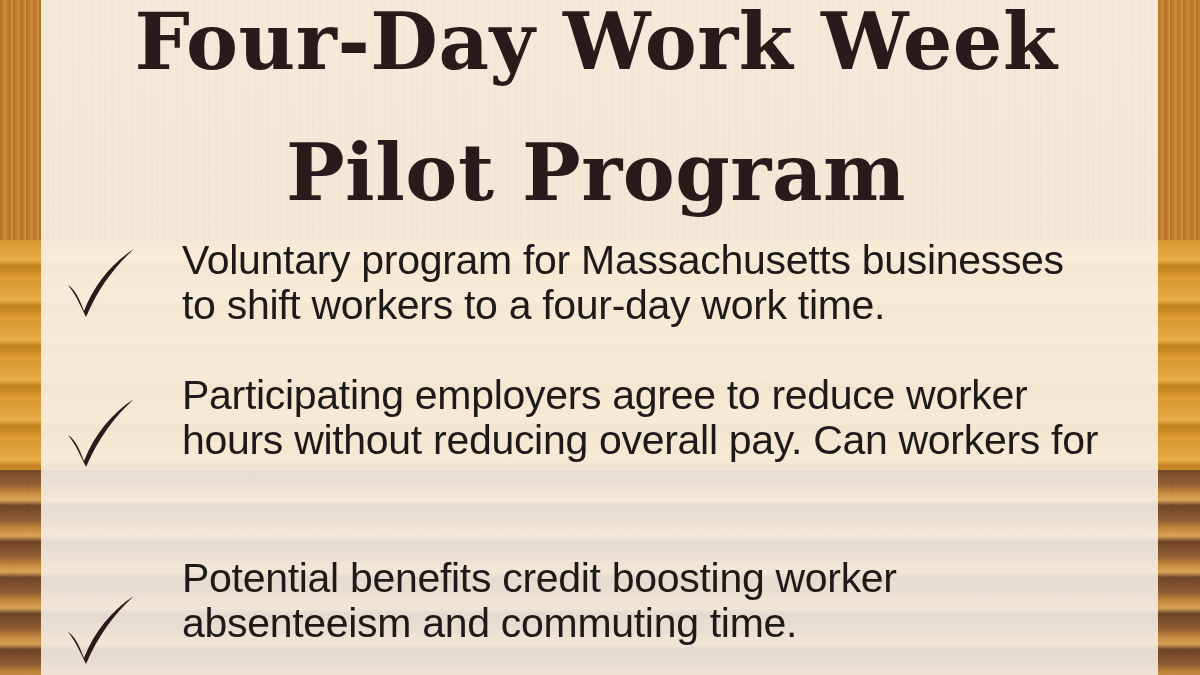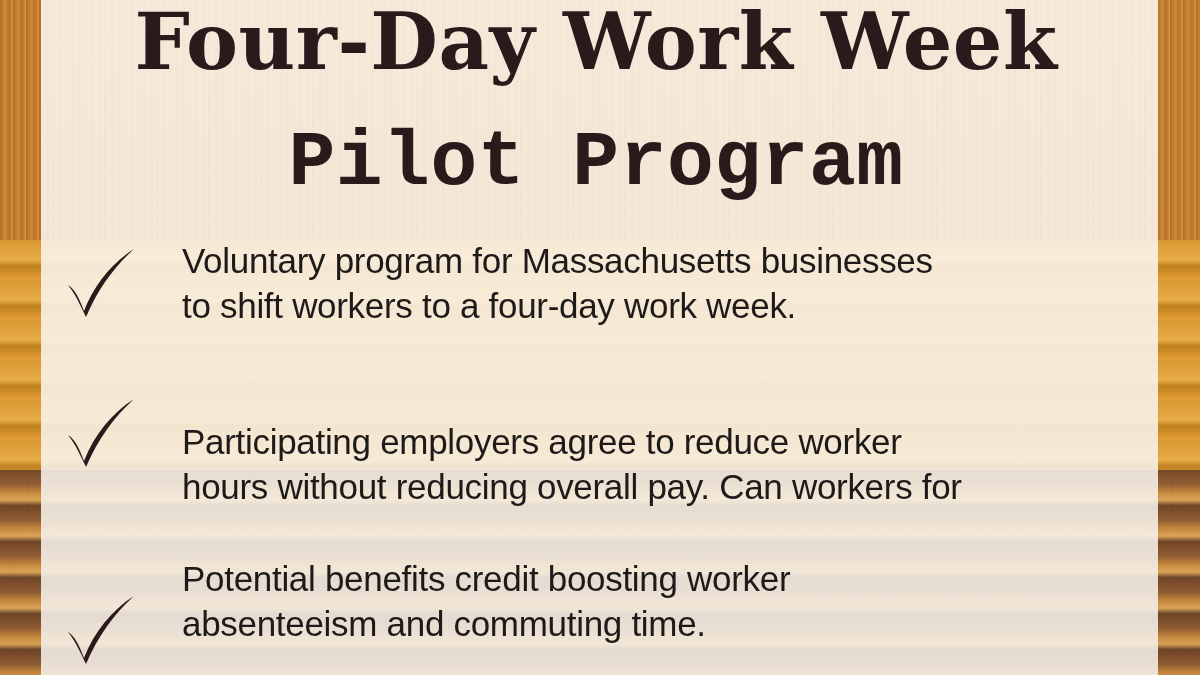--- a/index.html
+++ b/index.html
@@ -34,30 +34,30 @@
     content: ""; position: absolute; inset: 0;
     background: linear-gradient(180deg, rgba(255,255,255,0.15) 0%, rgba(235,228,215,0.05) 60%, rgba(215,210,205,0.18) 100%);
   }
   .title {
     position: absolute; left: 0; width: 1192px; text-align: center;
     font-family: "DejaVu Serif", serif; font-weight: bold;
     color: #2a1a1c; font-size: 78px; letter-spacing: 0.5px;
     line-height: 1; margin: 0;
   }
   .title.l1 { top: 3px; }
-  .title.l2 { top: 124px; font-family: Liberation Mono, monospace; }
+  .title.l2 { top: 134px; }
   .bullet { position: absolute; left: 0; width: 1200px; }
   .check {
     position: absolute; left: 64px; width: 74px; height: 74px;
   }
   .check svg { width: 100%; height: 100%; display: block; }
   .btext {
     position: absolute; left: 182px; width: 960px;
     font-family: "Liberation Sans", sans-serif;
-    font-size: 35px; line-height: 45px; color: #1e1a1a;
+    font-size: 41px; line-height: 45px; color: #1e1a1a;
     letter-spacing: -0.3px;
   }
 </style>
 </head>
 <body>
 
 <div class="bg"></div>
 <div class="bg-mid"></div>
 <div class="bg-lower"></div>
 
@@ -67,31 +67,31 @@
 <h1 class="title l2">Pilot Program</h1>
 
 <div class="bullet">
   <div class="check" style="top:245px;">
     <svg viewBox="0 0 74 74">
         <path d="M4 40 C10 44 14 50 20 66 C30 40 48 18 70 4 C50 22 34 44 22 72 C16 60 12 50 4 40 Z" fill="#2a1a1c"></path>
       </svg>
   </div>
   <div class="btext" style="top:238px;">
     <div>Voluntary program for Massachusetts businesses</div>
-    <div>to shift workers to a four-day work week.</div>
+    <div>to shift workers to a four-day work time.</div>
   </div>
 </div>
 
 <div class="bullet">
   <div class="check" style="top:395px;">
     <svg viewBox="0 0 74 74">
         <path d="M4 40 C10 44 14 50 20 66 C30 40 48 18 70 4 C50 22 34 44 22 72 C16 60 12 50 4 40 Z" fill="#2a1a1c"></path>
       </svg>
   </div>
-  <div class="btext" style="top:373px;margin-top:46px;">
+  <div class="btext" style="top:373px;">
     <div>Participating employers agree to reduce worker</div>
     <div>hours without reducing overall pay. Can workers for</div>
   </div>
 </div>
 
 <div class="bullet">
   <div class="check" style="top:592px;">
     <svg viewBox="0 0 74 74">
         <path d="M4 40 C10 44 14 50 20 66 C30 40 48 18 70 4 C50 22 34 44 22 72 C16 60 12 50 4 40 Z" fill="#2a1a1c"></path>
       </svg>

